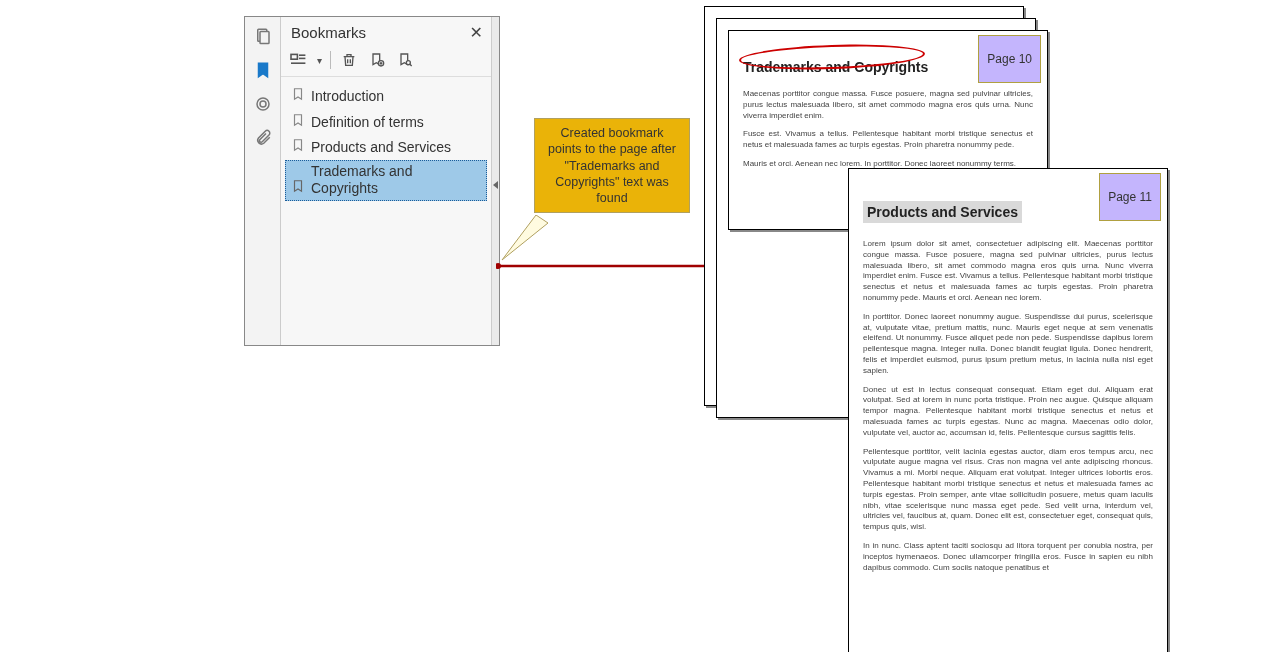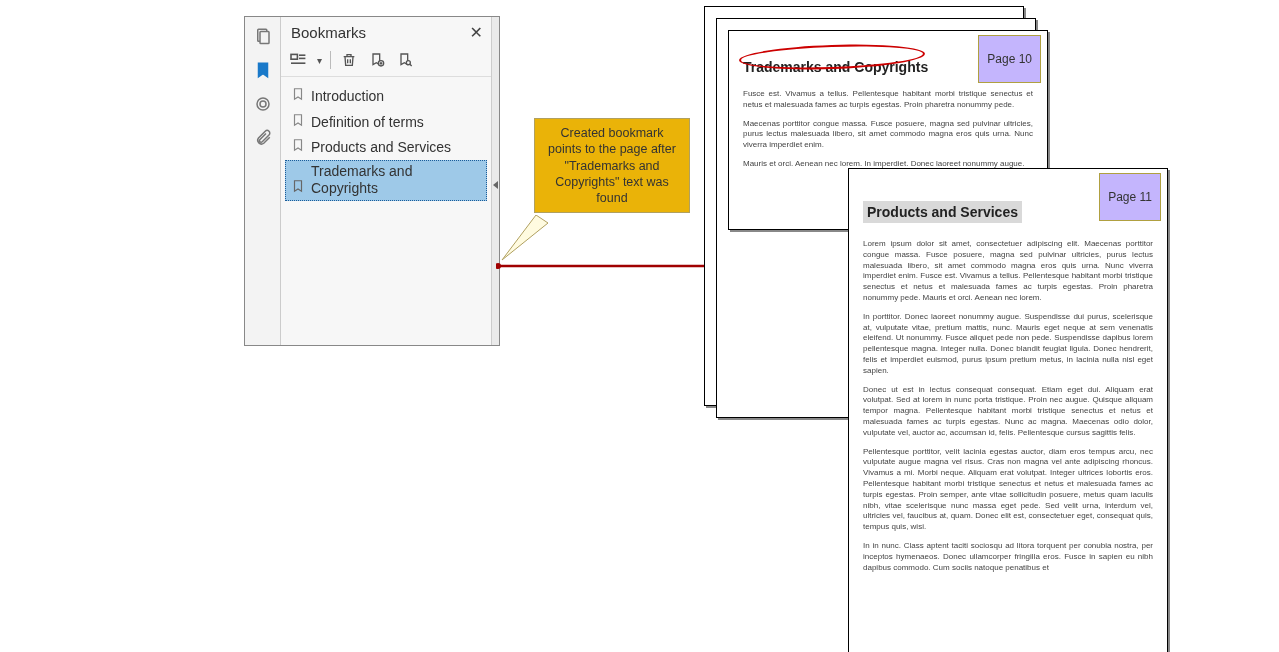--- a/index.html
+++ b/index.html
@@ -282,23 +282,23 @@
 
 <div class="page" style="left:704px; top:6px; width:320px; height:400px; z-index:1;"></div>
 <div class="page" style="left:716px; top:18px; width:320px; height:400px; z-index:2;"></div>
 
 <div class="page page10" style="left:728px; top:30px; width:320px; height:200px; z-index:3;">
   <div class="page-label">Page 10</div>
   <div style="position:relative; padding-top:18px;">
     <span class="title">Trademarks and Copyrights</span>
     <div class="red-oval" style="left:10px; top:14px; width:186px; height:24px;"></div>
   </div>
+  <p class="body-text">Maecenas porttitor congue massa. Fusce posuere, magna sed pulvinar ultricies, purus lectus malesuada libero, sit amet commodo magna eros quis urna. Nunc viverra imperdiet enim.</p>
   <p class="body-text">Fusce est. Vivamus a tellus. Pellentesque habitant morbi tristique senectus et netus et malesuada fames ac turpis egestas. Proin pharetra nonummy pede.</p>
-  <p class="body-text">Maecenas porttitor congue massa. Fusce posuere, magna sed pulvinar ultricies, purus lectus malesuada libero, sit amet commodo magna eros quis urna. Nunc viverra imperdiet enim.</p>
-  <p class="body-text">Mauris et orci. Aenean nec lorem. In imperdiet. Donec laoreet nonummy augue.</p>
+  <p class="body-text">Mauris et orci. Aenean nec lorem. In porttitor. Donec laoreet nonummy terms.</p>
 </div>
 
 <div class="page page11" style="left:848px; top:168px; width:320px; height:602px; z-index:4;">
   <div class="page-label">Page 11</div>
   <div style="padding-top:18px;">
     <span class="title">Products and Services</span>
   </div>
   <p class="body-text">Lorem ipsum dolor sit amet, consectetuer adipiscing elit. Maecenas porttitor congue massa. Fusce posuere, magna sed pulvinar ultricies, purus lectus malesuada libero, sit amet commodo magna eros quis urna. Nunc viverra imperdiet enim. Fusce est. Vivamus a tellus. Pellentesque habitant morbi tristique senectus et netus et malesuada fames ac turpis egestas. Proin pharetra nonummy pede. Mauris et orci. Aenean nec lorem.</p>
   <p class="body-text">In porttitor. Donec laoreet nonummy augue. Suspendisse dui purus, scelerisque at, vulputate vitae, pretium mattis, nunc. Mauris eget neque at sem venenatis eleifend. Ut nonummy. Fusce aliquet pede non pede. Suspendisse dapibus lorem pellentesque magna. Integer nulla. Donec blandit feugiat ligula. Donec hendrerit, felis et imperdiet euismod, purus ipsum pretium metus, in lacinia nulla nisl eget sapien.</p>
   <p class="body-text">Donec ut est in lectus consequat consequat. Etiam eget dui. Aliquam erat volutpat. Sed at lorem in nunc porta tristique. Proin nec augue. Quisque aliquam tempor magna. Pellentesque habitant morbi tristique senectus et netus et malesuada fames ac turpis egestas. Nunc ac magna. Maecenas odio dolor, vulputate vel, auctor ac, accumsan id, felis. Pellentesque cursus sagittis felis.</p>

